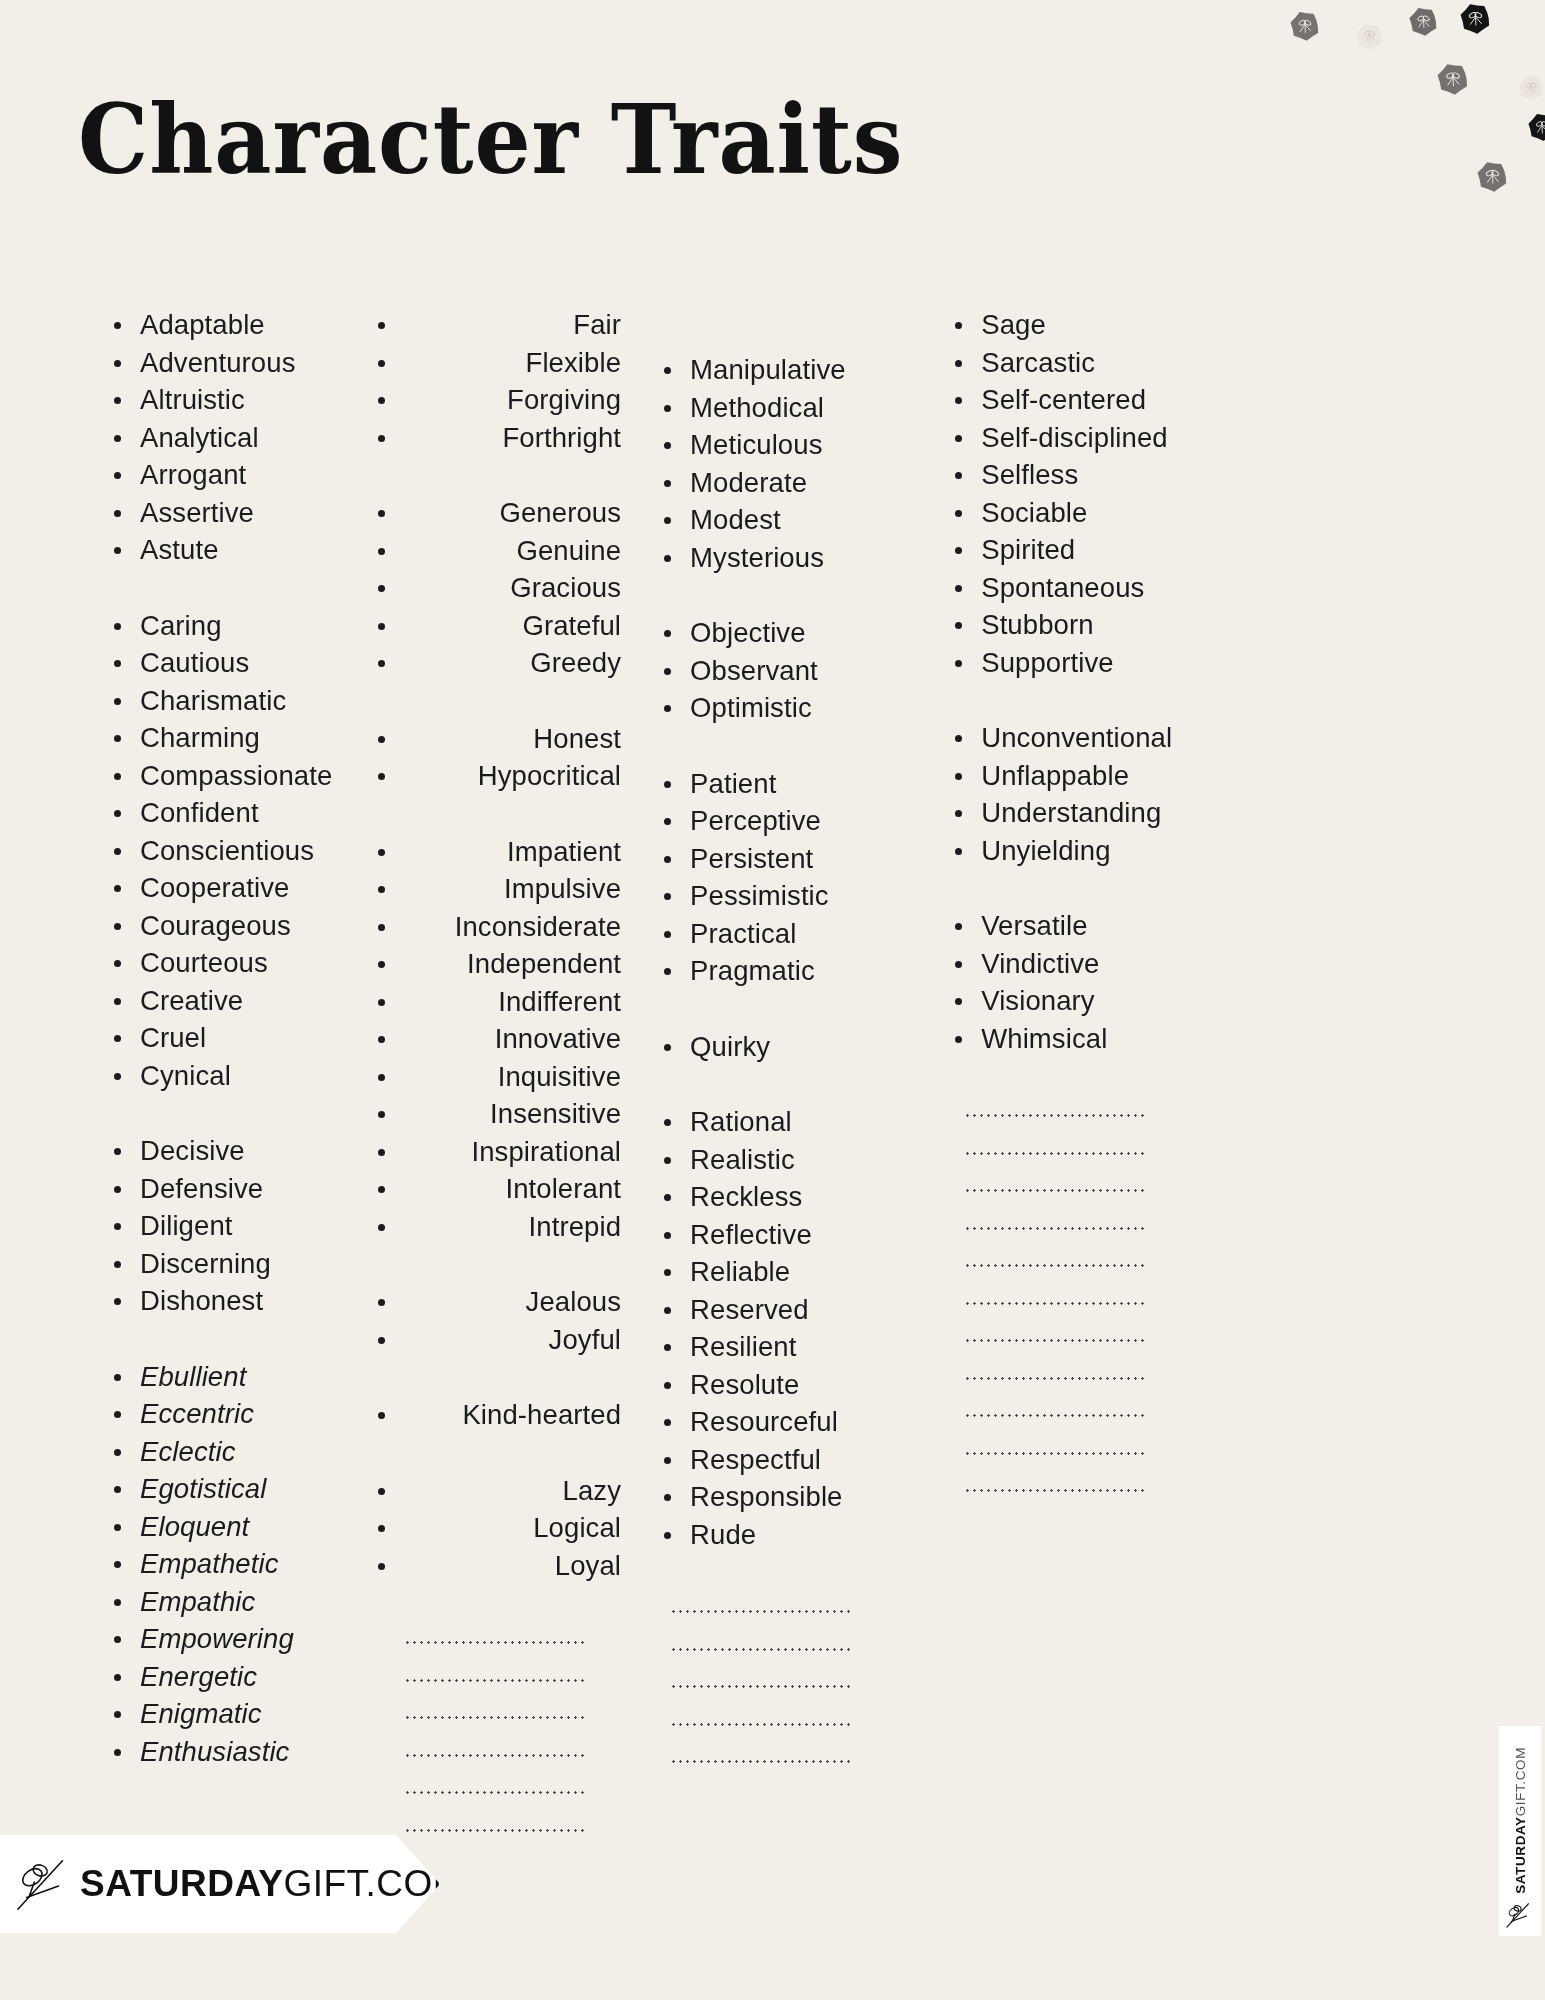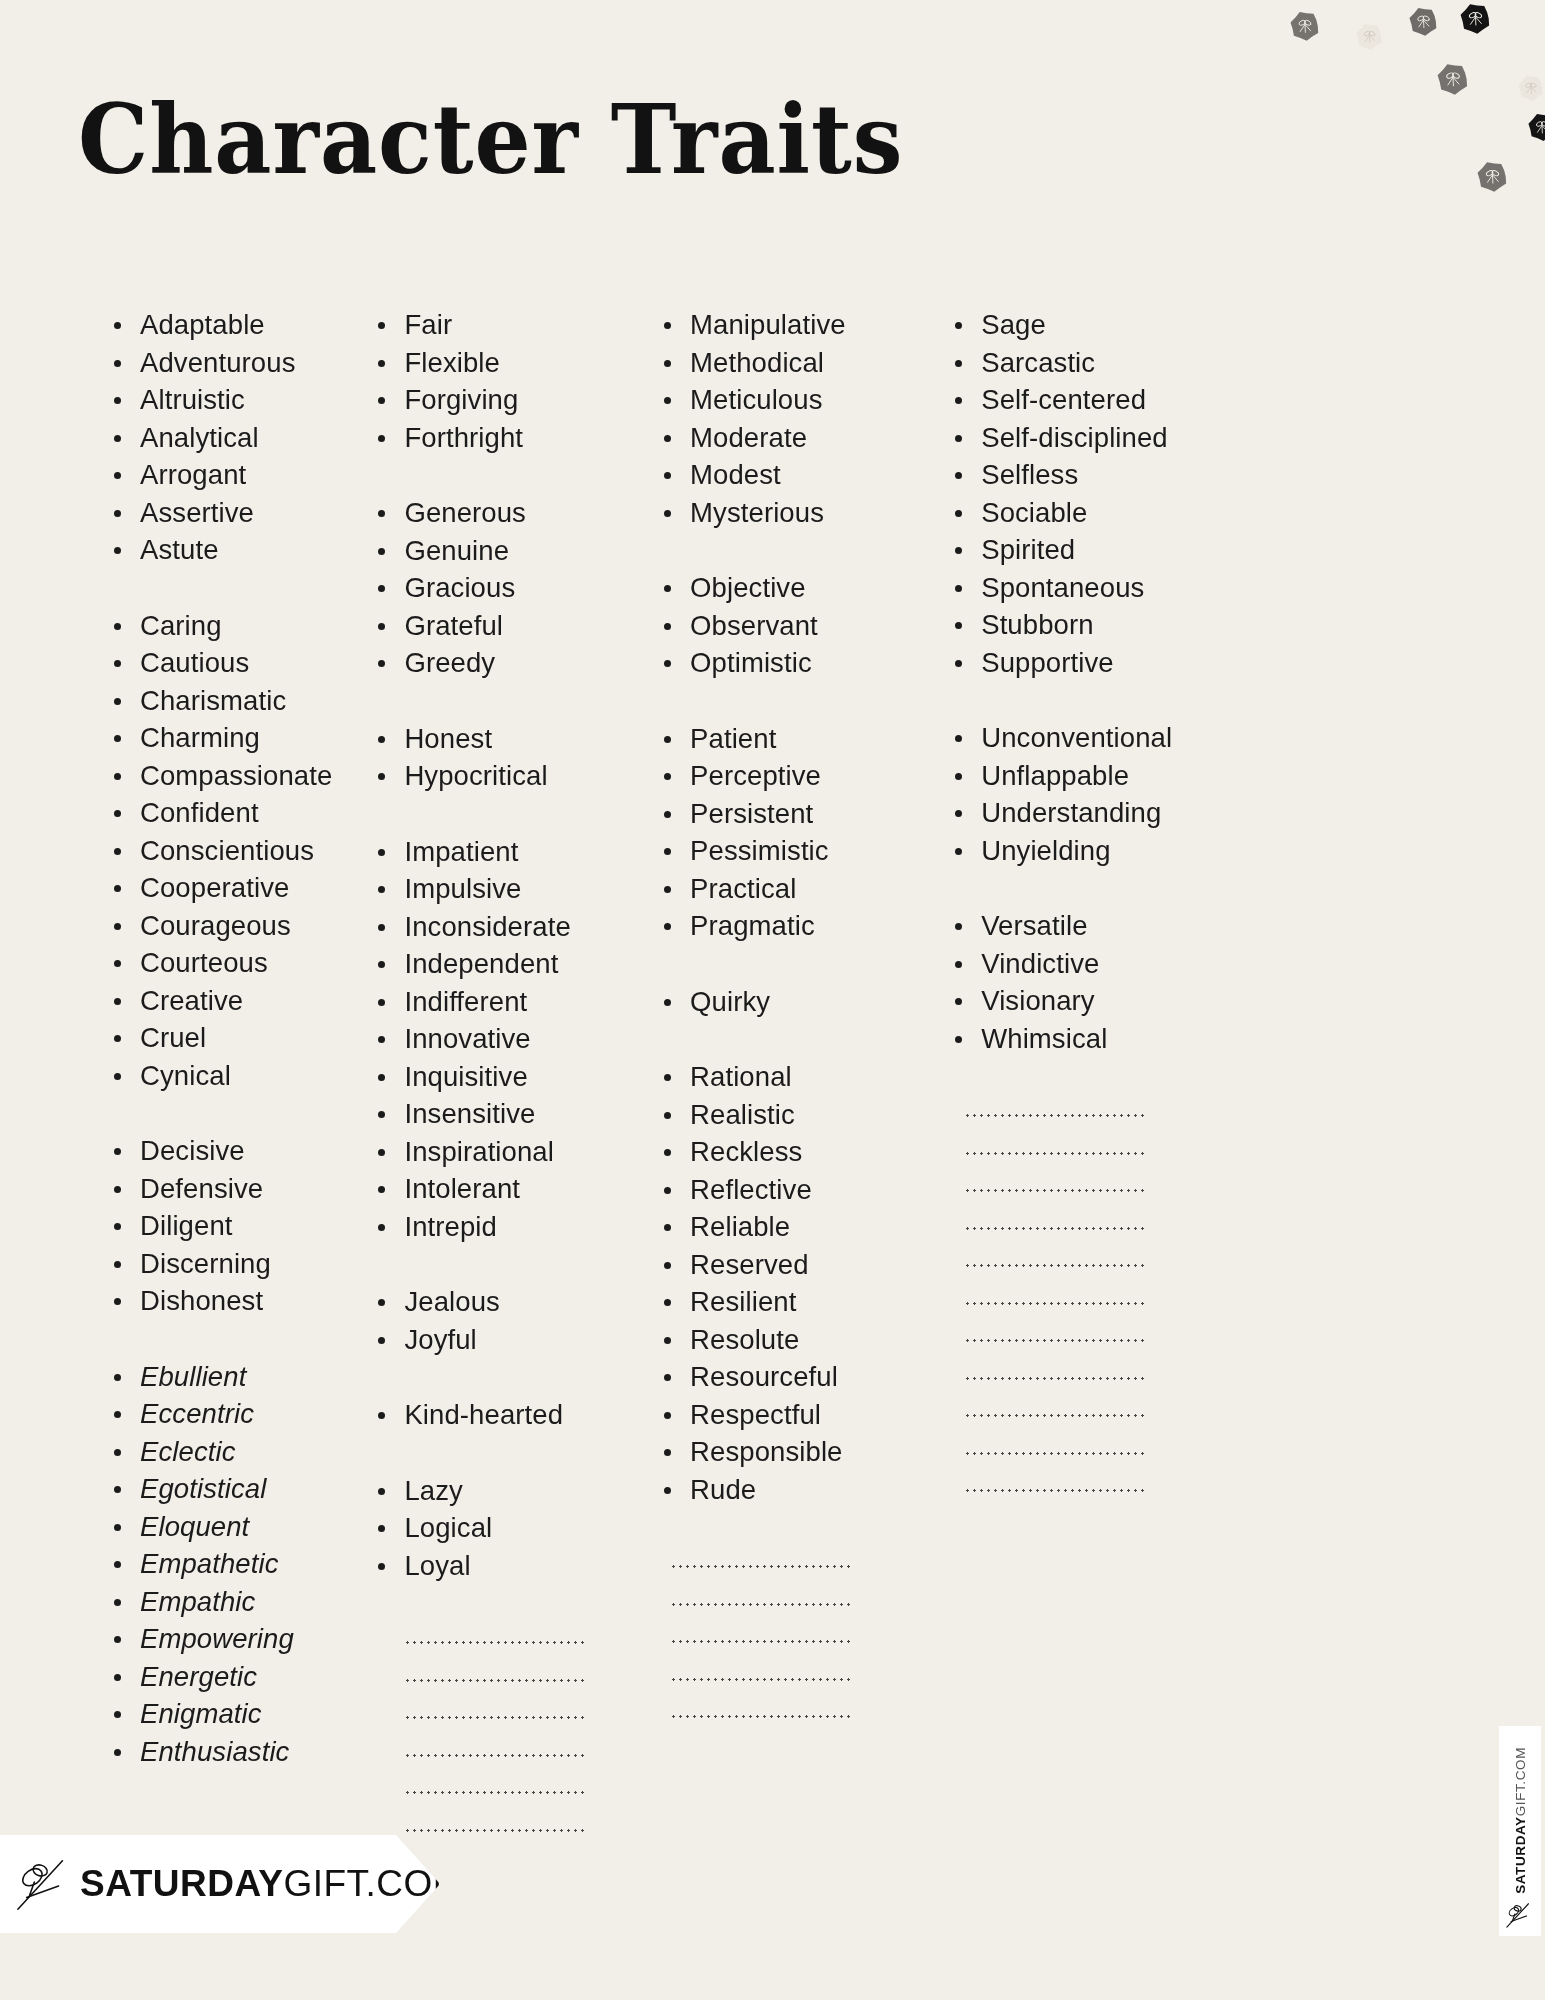--- a/index.html
+++ b/index.html
@@ -47,22 +47,22 @@
     top: 306px;
     left: 0;
     width: 1259px;
     display: flex;
   }
   .col {
     box-sizing: border-box;
     padding-left: 18px;
   }
   .col-1 { width: 345px; padding-left: 108px; }
-  .col-2 { width: 345px; padding-left: 40px; }
-  .col-3 { width: 345px; padding-left: 37px; }
+  .col-2 { width: 345px; padding-left: 40px; text-align: right; }
+  .col-3 { width: 345px; padding-left: 37px; margin-top: 45px; }
   .col-4 { width: 420px; padding-left: 40px; }
 
   .group {
     margin: 0 0 38px 0;
     padding: 0;
     list-style: none;
   }
   .group:last-child { margin-bottom: 0; font-style: italic; }
 
   .item {

